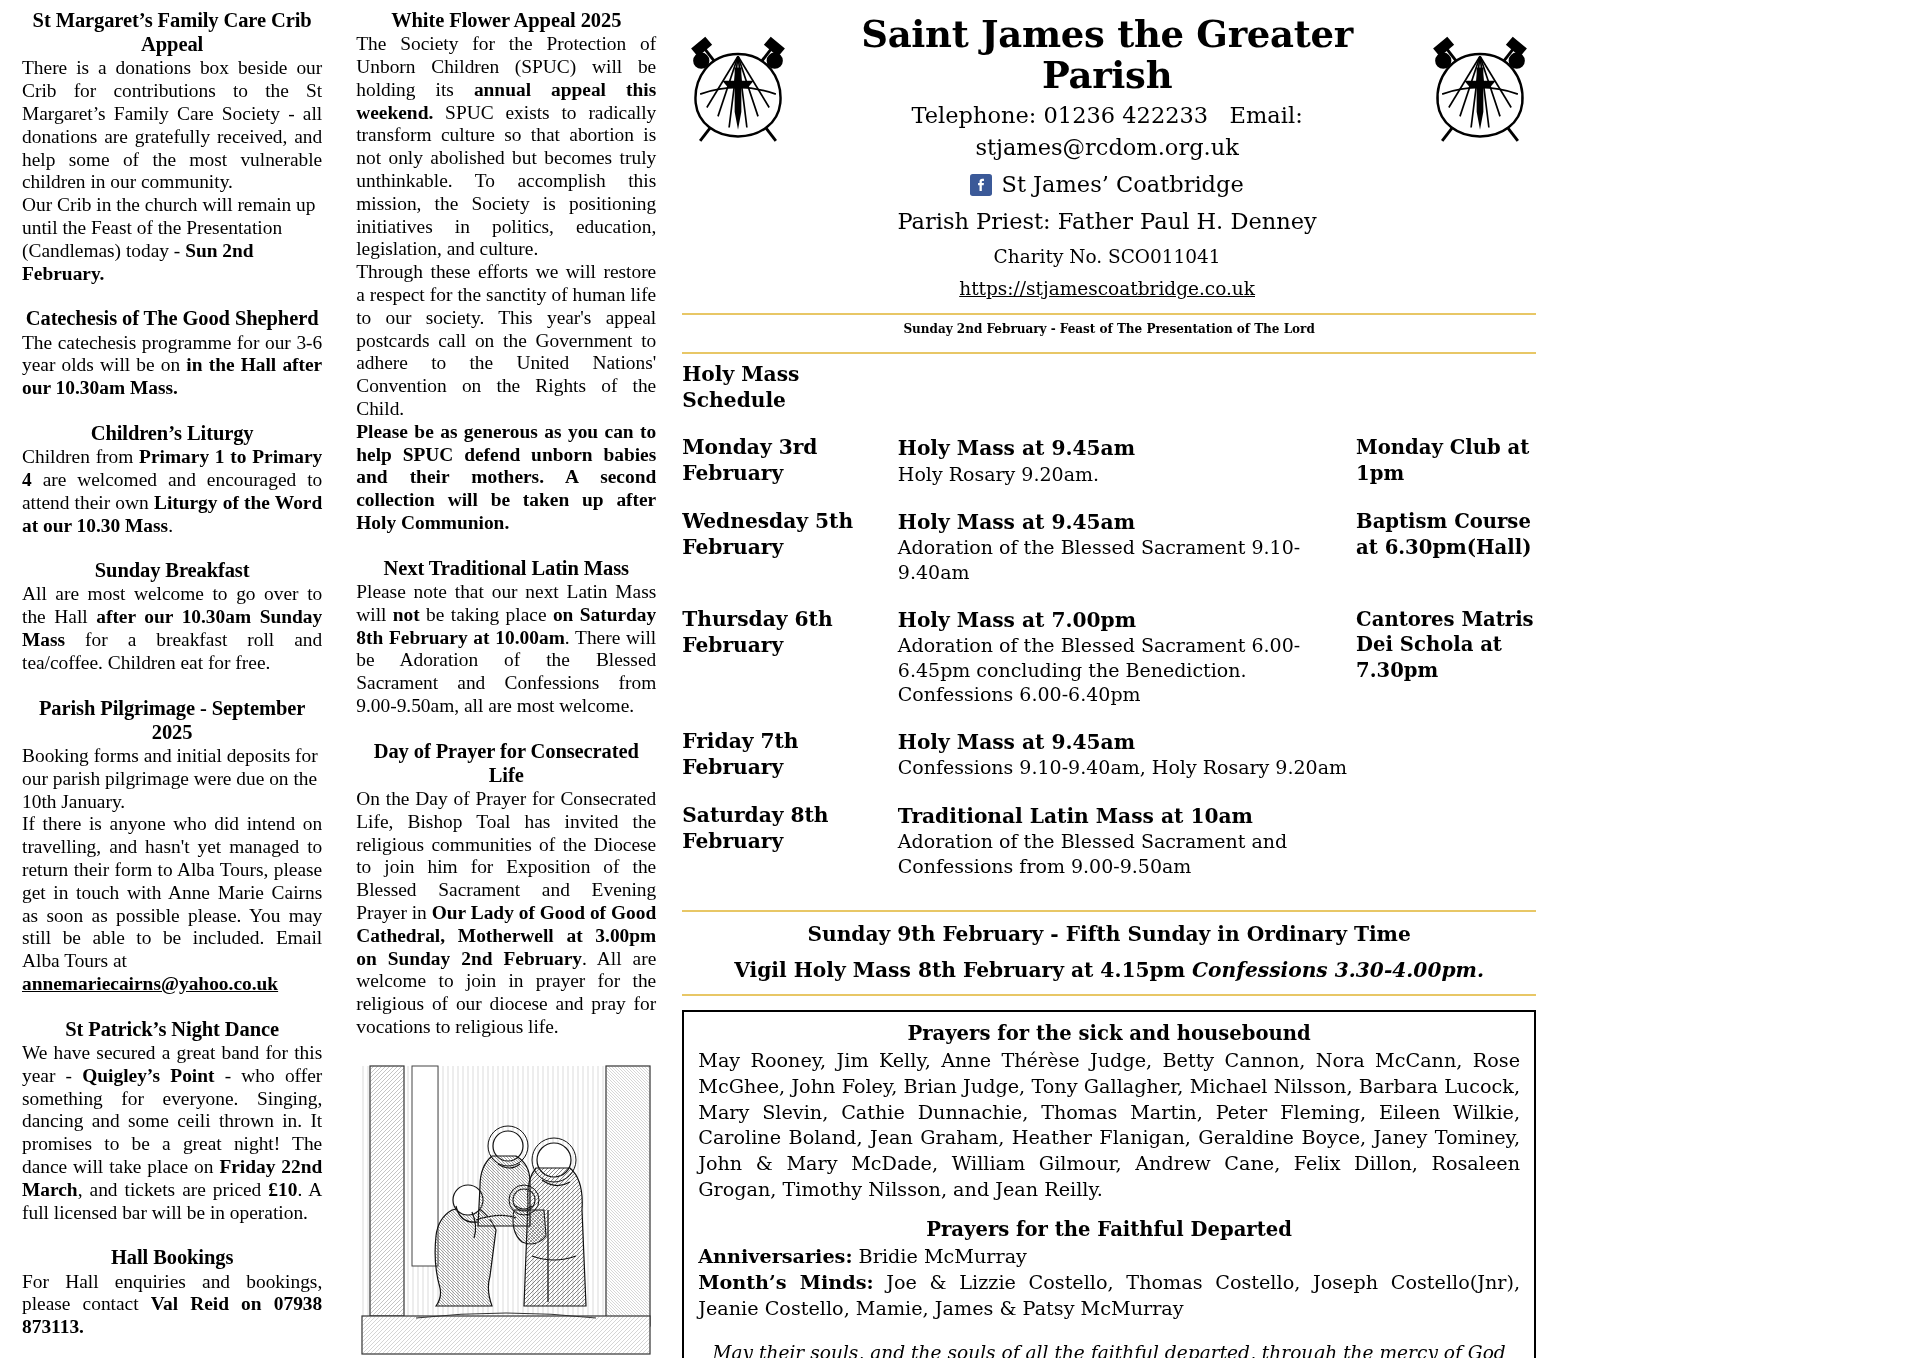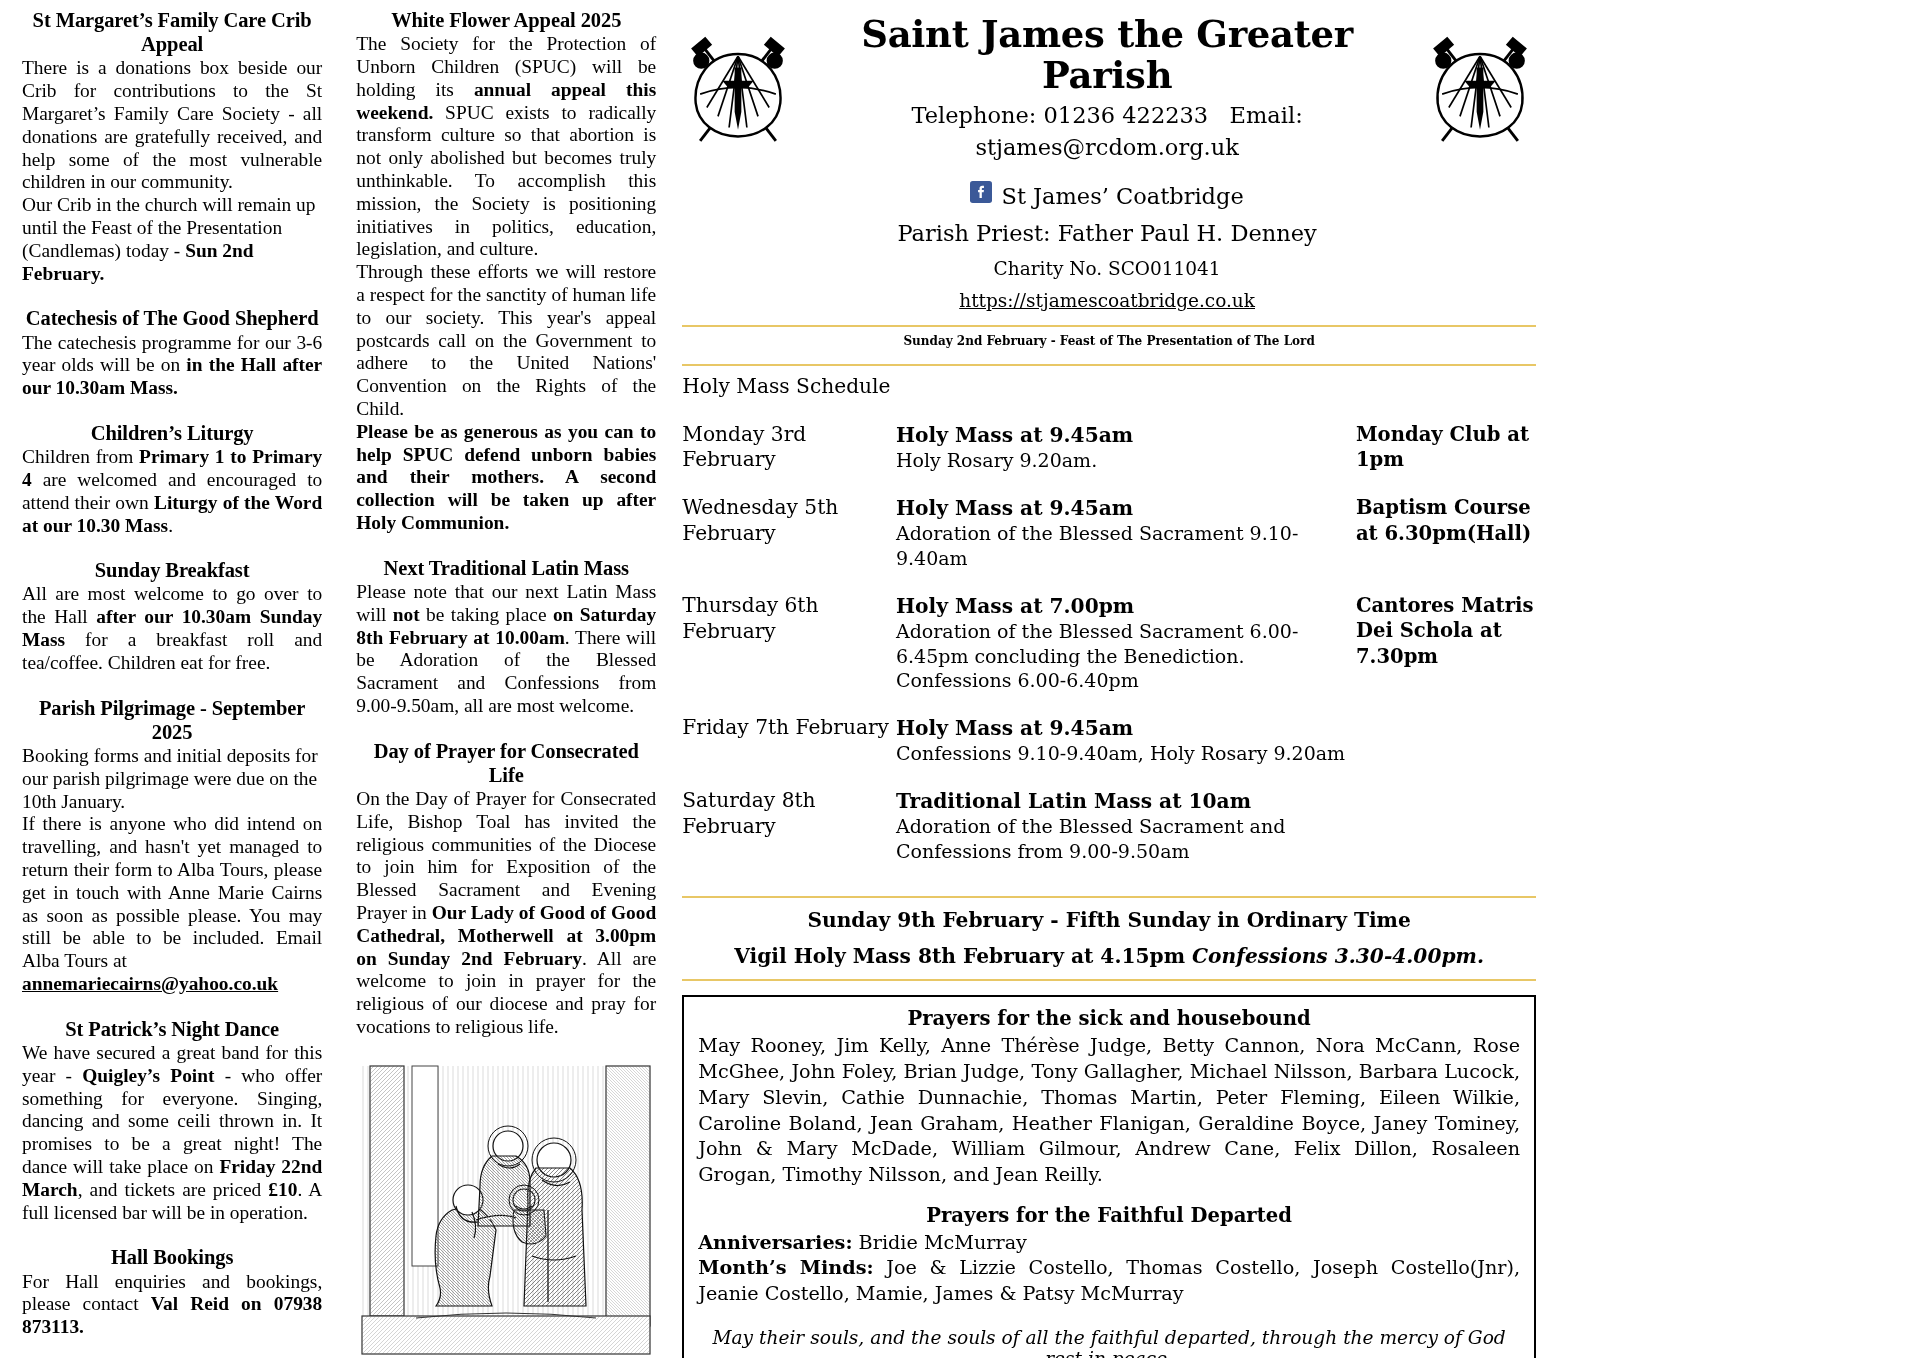--- a/index.html
+++ b/index.html
@@ -54,34 +54,34 @@
     letter-spacing: -0.3px;
     margin-top: 6px;
   }
   .hdr-line {
     font-family: "DejaVu Serif", serif;
     font-size: 22.5px;
     line-height: 1.42;
     margin-top: 5px;
   }
   .hdr-line.small { font-size: 18.5px; margin-top: 6px; }
-  .fb-row { display: flex; justify-content: center; gap: 9px; margin-top: 17px; }
+  .fb-row { display: flex; align-items: center; justify-content: center; gap: 9px; margin-top: 5px; }
   .fb-icon { width: 22px; height: 22px; display:block; }
   .weburl { text-decoration: underline; }
 
   
   .rule { height: 0; border-top: 2px solid #e8c766; margin: 10px 0 0 0; }
   .sched-title {
     text-align: center; font-weight: bold;
     font-family: "DejaVu Serif", serif;
     font-size: 12px; padding: 7px 0 6px 0;
   }
   table.sched { width: 100%; border-collapse: collapse; margin-top: 8px; }
   table.sched td { vertical-align: top; padding: 0 0 22px 0; }
-  .c-day  { width: 243px; font-weight: normal; font-size: 20.2px; font-family:"DejaVu Serif",serif; line-height: 1.28; }
+  .c-day  { width: 243px; font-weight: bold; font-size: 20.2px; font-family:"DejaVu Serif",serif; line-height: 1.28; }
   .c-desc { width: 560px; font-size: 19.6px; line-height: 1.3; font-family:"DejaVu Serif",serif; padding-right: 10px; }
   .c-note { width: 190px; font-weight: bold; font-size: 19.6px; font-family:"DejaVu Serif",serif; line-height: 1.3; }
   .c-desc .main { font-weight: bold; font-size: 20.2px; }
   .c-desc .sub { font-size: 19px; }
   .c-desc .ital { font-size: 19px; }
   .schedhead td { padding-bottom: 18px; }
 
   .next-sun { text-align: center; padding-top: 10px; }
   .next-sun div {
     font-family: "DejaVu Serif", serif;

